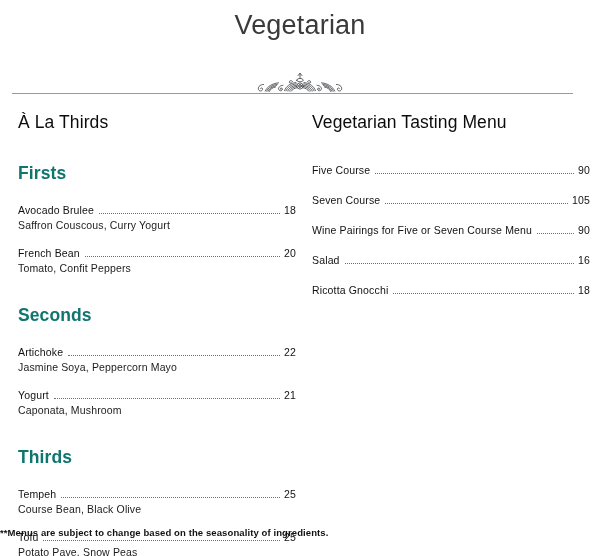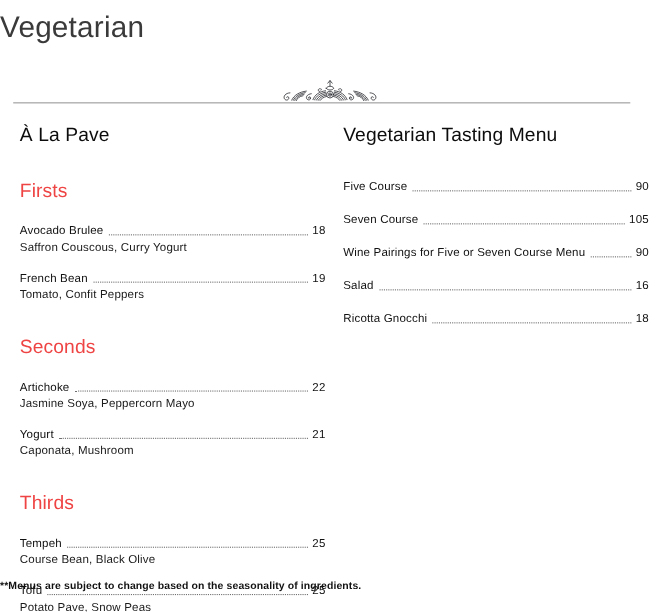--- a/index.html
+++ b/index.html
@@ -12,21 +12,21 @@
 
   body {
     font-family: "Liberation Sans", sans-serif;
     color: #111111;
     position: relative;
     overflow: hidden;
   }
 
   
   .page-title {
-    text-align: left;
+    text-align: center;
     font-size: 27px;
     font-weight: 300;
     letter-spacing: 0.2px;
     color: #3a3a3a;
     padding-top: 8px;
     line-height: 1.3;
   }
 
   .divider-wrap {
     position: relative;
@@ -66,22 +66,22 @@
     font-size: 17.5px;
     font-weight: 400;
     color: #0c0c0c;
     letter-spacing: 0.1px;
     line-height: 1.25;
   }
 
   .section { margin-top: 0; }
   .section-head {
     font-size: 17.5px;
-    font-weight: 400;
-    color: #ef4444;
+    font-weight: 700;
+    color: #0f766e;
     letter-spacing: 0.1px;
   }
 
   
   .gap-lg  { height: 29px; }
   .gap-md  { height: 19px; }
   .gap-sm  { height: 13px; }
 
   
   .menu-item { margin-bottom: 0; }
@@ -190,21 +190,21 @@
         <circle cx="67.1" cy="18.1" r="0.6"></circle>
       </g>
     </svg>
     <div class="divider-rule"></div>
   </div>
 </div>
 
 <div class="columns">
 
   <div class="col-left">
-    <div class="col-title">À La Pave</div>
+    <div class="col-title">À La Thirds</div>
 
     <div class="gap-lg"></div>
     <div class="section">
       <div class="section-head">Firsts</div>
       <div class="gap-md"></div>
 
       <div class="menu-item">
         <div class="leader-row">
           <span class="leader-name">Avocado Brulee</span>
           <span class="leader-fill"></span>
@@ -212,21 +212,21 @@
         </div>
         <div class="item-desc">Saffron Couscous, Curry Yogurt</div>
       </div>
 
       <div class="gap-sm"></div>
 
       <div class="menu-item">
         <div class="leader-row">
           <span class="leader-name">French Bean</span>
           <span class="leader-fill"></span>
-          <span class="leader-price">19</span>
+          <span class="leader-price">20</span>
         </div>
         <div class="item-desc">Tomato, Confit Peppers</div>
       </div>
     </div>
 
     <div class="gap-lg"></div>
     <div class="section">
       <div class="section-head">Seconds</div>
       <div class="gap-md"></div>
 

